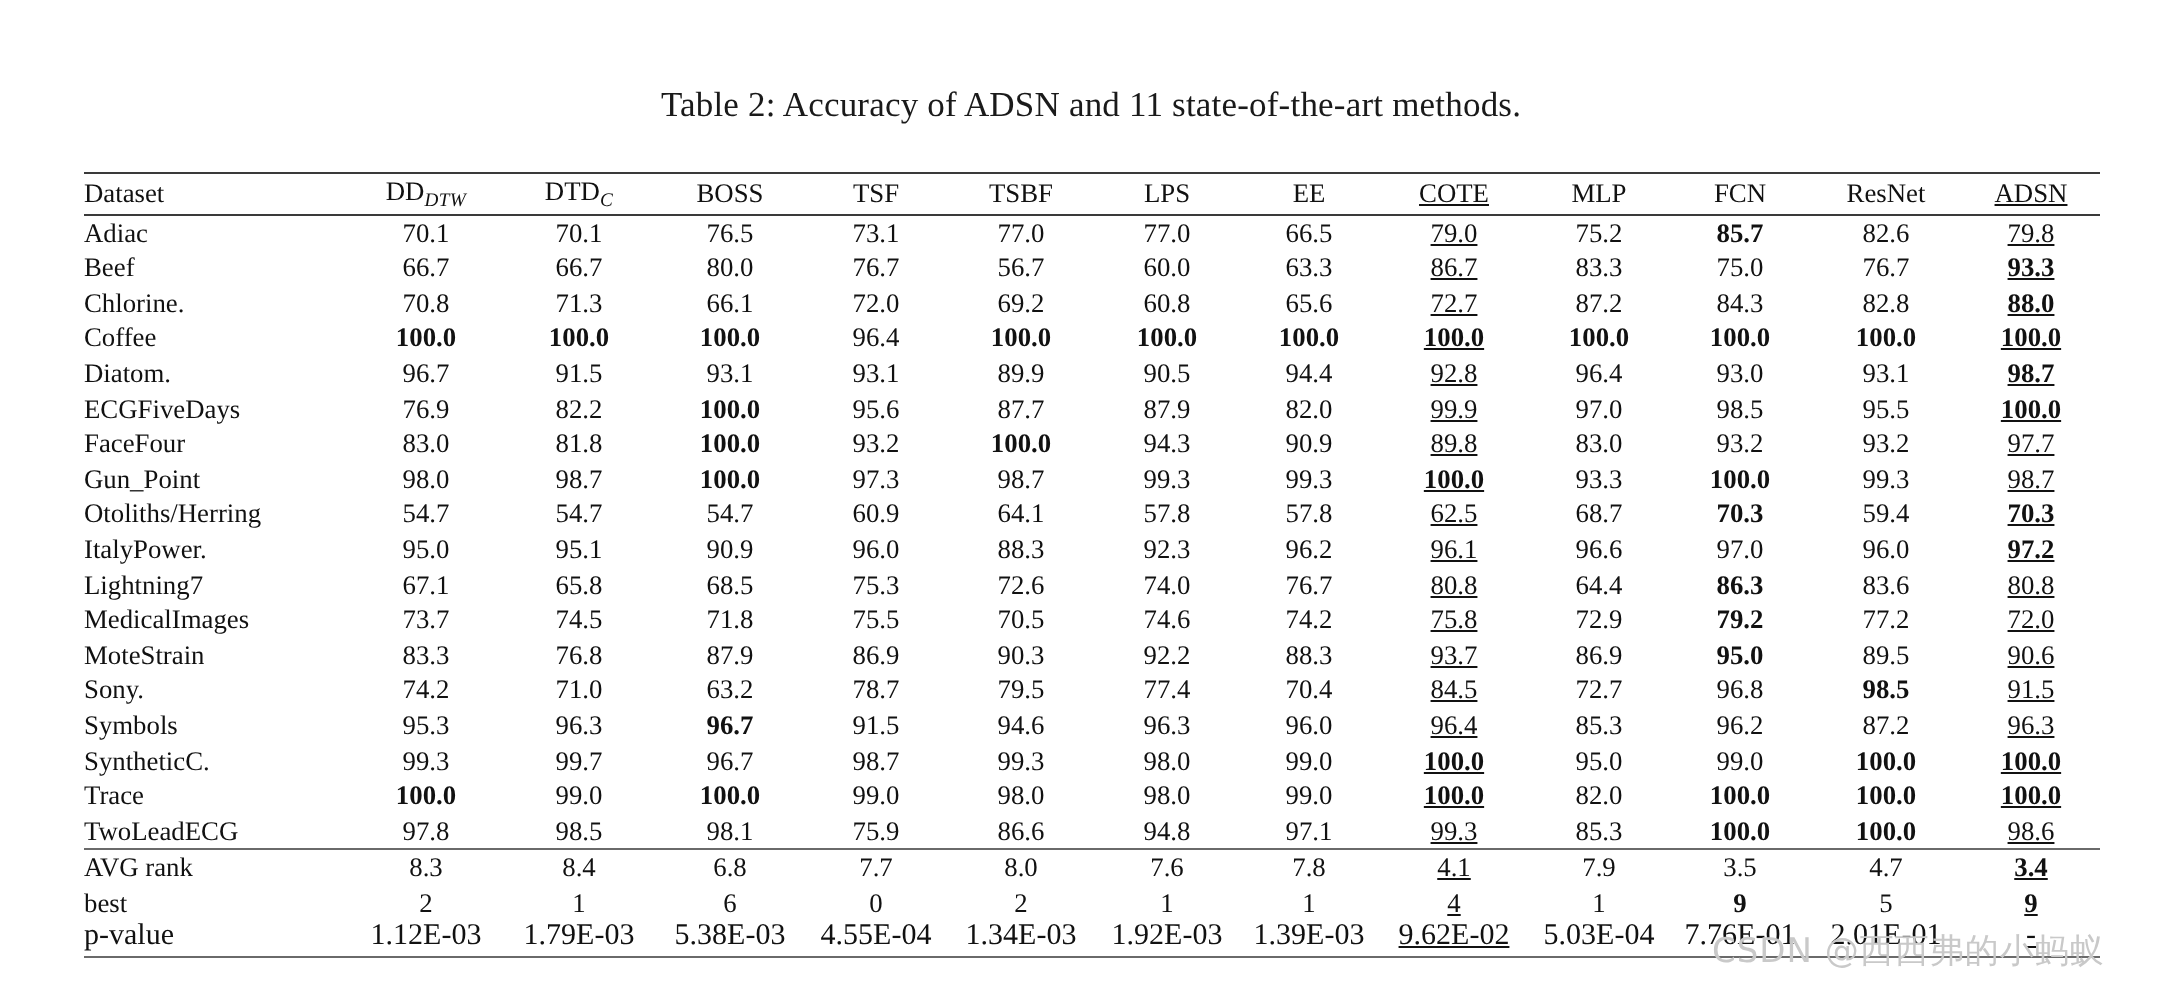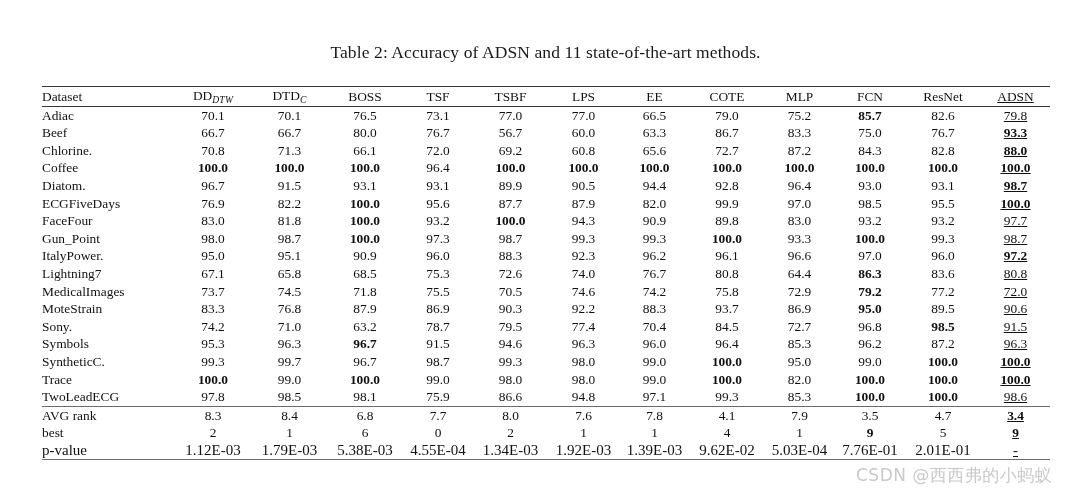--- a/index.html
+++ b/index.html
@@ -66,21 +66,21 @@
   }
   
   .c0 { width: 132px; }
   .c1 { width: 78px; }
   .c2 { width: 75px; }
   .c3 { width: 76px; }
   .c4 { width: 70px; }
   .c5 { width: 75px; }
   .c6 { width: 71px; }
   .c7 { width: 71px; }
-  .c8 { width: 74px; }
+  .c8 { width: 74px; text-decoration: underline; }
   .c9 { width: 71px; }
   .c10 { width: 70px; }
   .c11 { width: 76px; }
   .c12 { width: 69px; text-decoration: underline; }
 
   .b { font-weight: bold; }
   th { font-weight: normal; margin-left: 20px; }
   sub.it {
     font-style: italic;
     font-size: 9.6px;
@@ -242,20 +242,35 @@
             <td class="num c5">98.7</td>
             <td class="num c6">99.3</td>
             <td class="num c7">99.3</td>
             <td class="num c8 b">100.0</td>
             <td class="num c9">93.3</td>
             <td class="num c10 b">100.0</td>
             <td class="num c11">99.3</td>
             <td class="num c12">98.7</td>
           </tr>
           <tr>
+            <td class="name c0">Otoliths/Herring</td>
+            <td class="num c1">54.7</td>
+            <td class="num c2">54.7</td>
+            <td class="num c3">54.7</td>
+            <td class="num c4">60.9</td>
+            <td class="num c5">64.1</td>
+            <td class="num c6">57.8</td>
+            <td class="num c7">57.8</td>
+            <td class="num c8">62.5</td>
+            <td class="num c9">68.7</td>
+            <td class="num c10 b">70.3</td>
+            <td class="num c11">59.4</td>
+            <td class="num c12 b">70.3</td>
+          </tr>
+          <tr>
             <td class="name c0">ItalyPower.</td>
             <td class="num c1">95.0</td>
             <td class="num c2">95.1</td>
             <td class="num c3">90.9</td>
             <td class="num c4">96.0</td>
             <td class="num c5">88.3</td>
             <td class="num c6">92.3</td>
             <td class="num c7">96.2</td>
             <td class="num c8">96.1</td>
             <td class="num c9">96.6</td>

